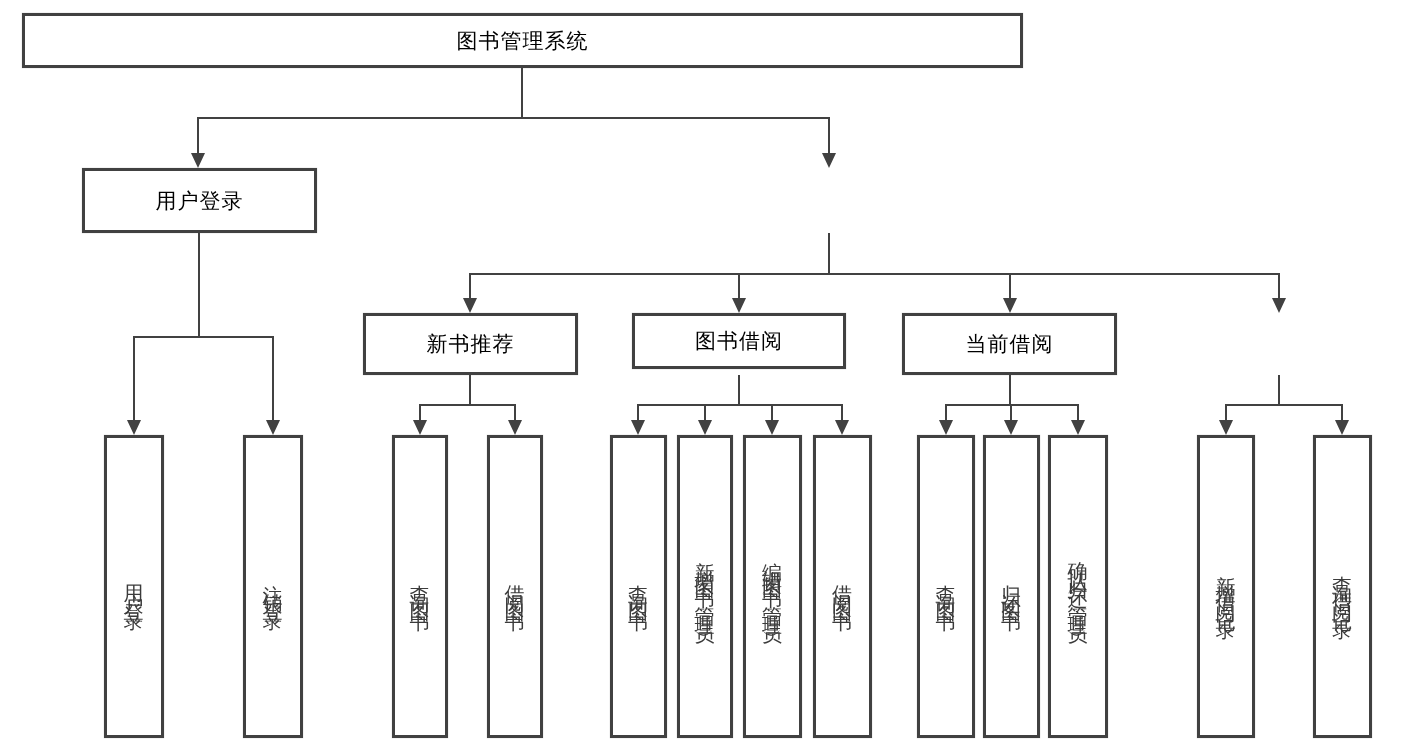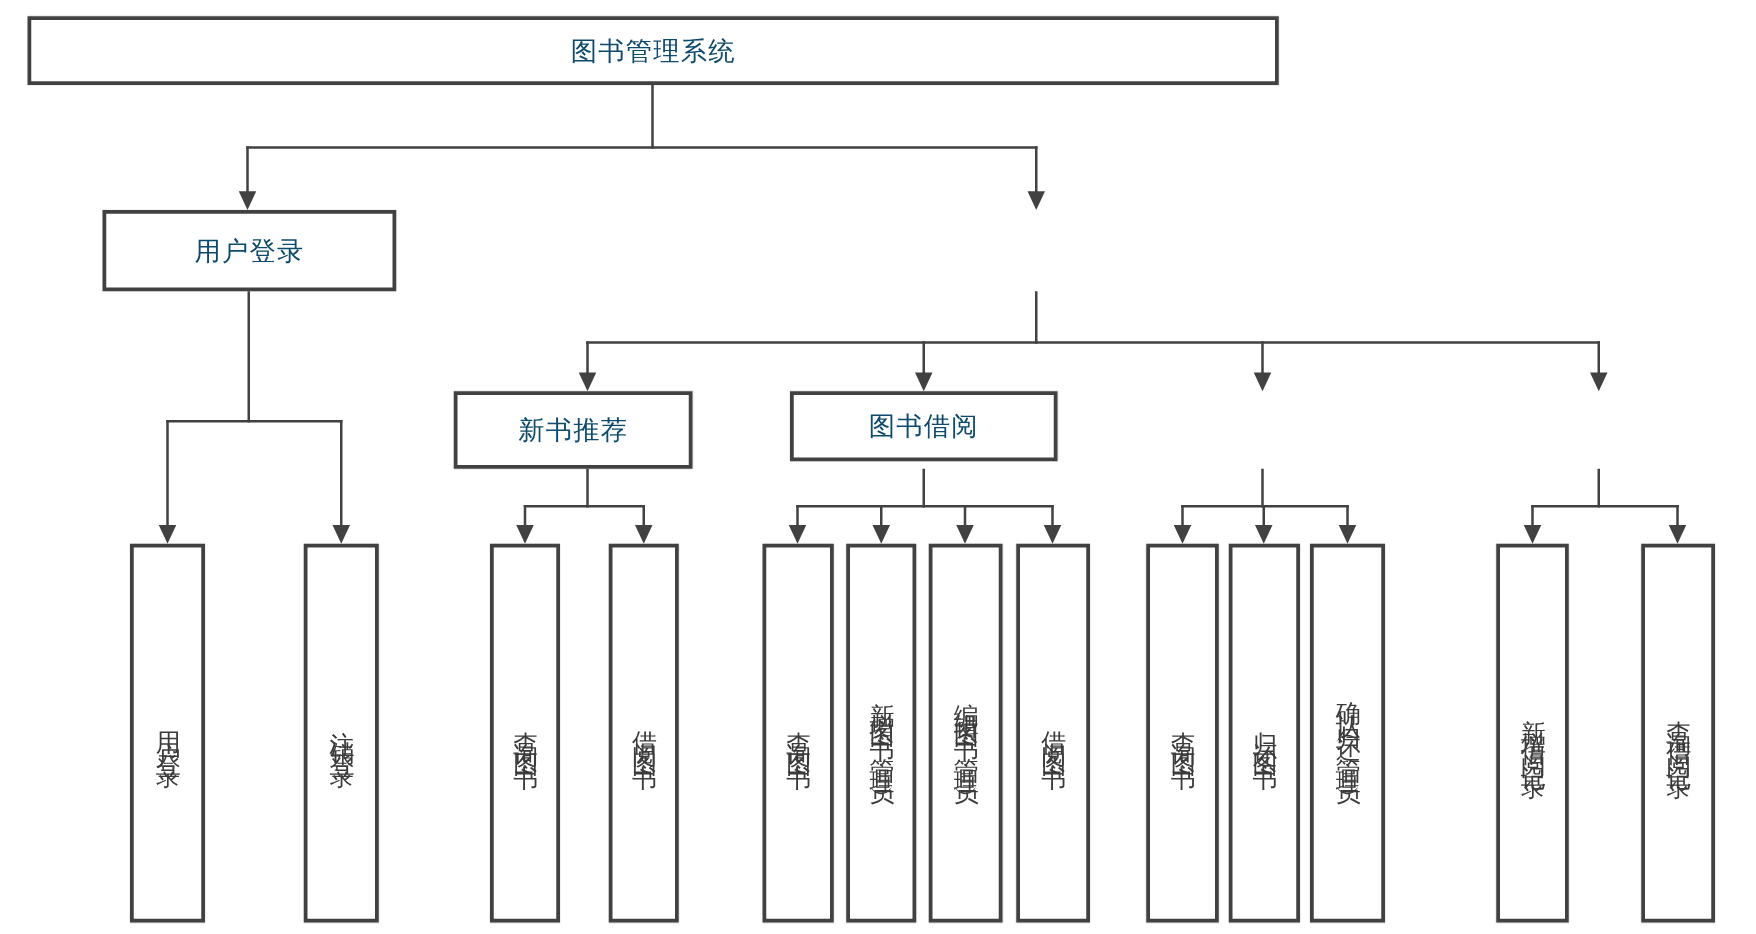--- a/index.html
+++ b/index.html
@@ -6,21 +6,21 @@
   #stage{
     position:relative;width:1405px;height:747px;background:#ffffff;
     font-family:"Liberation Sans","DejaVu Sans",sans-serif;overflow:hidden;
   }
   .box{
     position:absolute;box-sizing:border-box;background:#fff;
     border:3px solid #414141;display:flex;align-items:center;justify-content:center;
     box-shadow:0 0 1px rgba(120,120,120,.5);
   }
   .htext{
-    font-size:21px;color:#0c4a6e;letter-spacing:1px;white-space:nowrap;
+    font-size:21px;color:#000000;letter-spacing:1px;white-space:nowrap;
   }
   .leaf{top:435px;height:303px;}
   .vtext{
     writing-mode:vertical-rl;text-orientation:mixed;
     font-size:20px;color:#3b3b3b;letter-spacing:9px;line-height:1;
   }
   .vl{position:absolute;width:2px;background:#414141;}
   .hl{position:absolute;height:2px;background:#414141;}
   .ah{
     position:absolute;width:0;height:0;
@@ -64,25 +64,28 @@
   <div class="hl" style="left:469px;top:273px;width:811px"></div>
   <div class="vl" style="left:469px;top:273px;height:27px"></div>
   <div class="ah" style="left:463px;top:298px"></div>
   <div class="vl" style="left:738px;top:273px;height:27px"></div>
   <div class="ah" style="left:732px;top:298px"></div>
   <div class="vl" style="left:1009px;top:273px;height:27px"></div>
   <div class="ah" style="left:1003px;top:298px"></div>
   <div class="vl" style="left:1278px;top:273px;height:27px"></div>
   <div class="ah" style="left:1272px;top:298px"></div>
 
-  <div class="box" style="left:363px;top:313px;width:191px;height:62px">
+  <div class="box" style="left:363px;top:313px;width:215px;height:62px">
     <span class="htext">新书推荐</span>
   </div>
   <div class="box" style="left:632px;top:313px;width:214px;height:56px">
     <span class="htext">图书借阅</span>
+  </div>
+  <div class="box" style="left:902px;top:313px;width:215px;height:62px">
+    <span class="htext">当前借阅</span>
   </div>
 
   <div class="vl" style="left:469px;top:375px;height:31px"></div>
   <div class="hl" style="left:419px;top:404px;width:97px"></div>
   <div class="vl" style="left:419px;top:404px;height:18px"></div>
   <div class="ah" style="left:413px;top:420px"></div>
   <div class="vl" style="left:514px;top:404px;height:18px"></div>
   <div class="ah" style="left:508px;top:420px"></div>
 
   <div class="vl" style="left:738px;top:375px;height:31px"></div>

